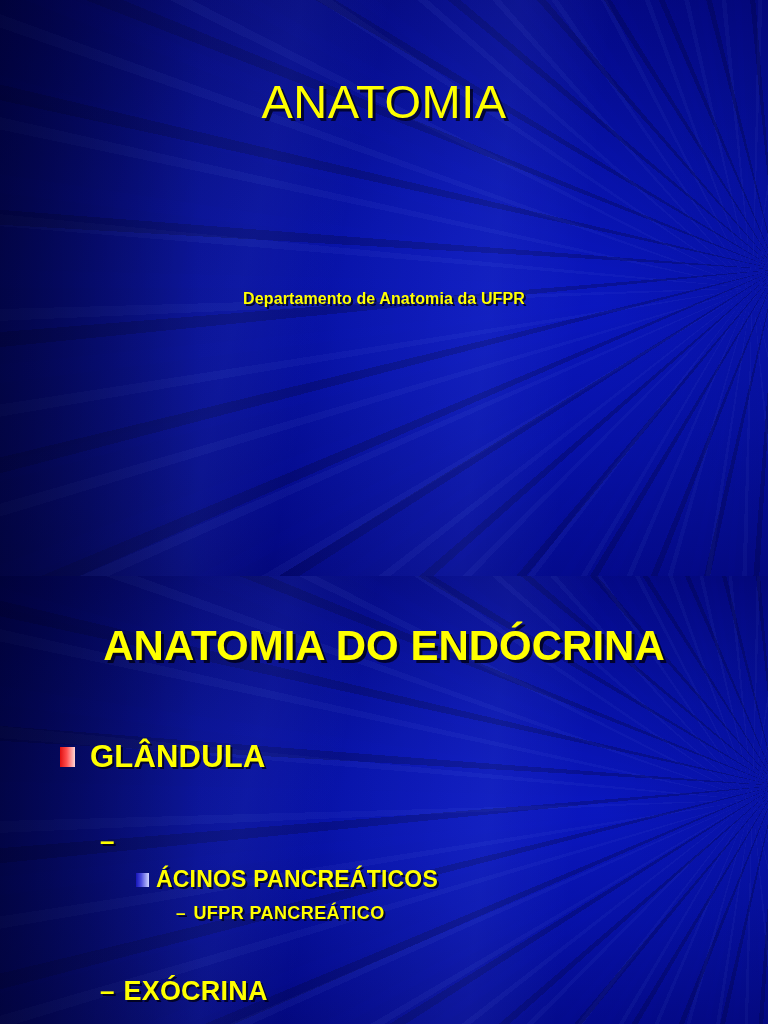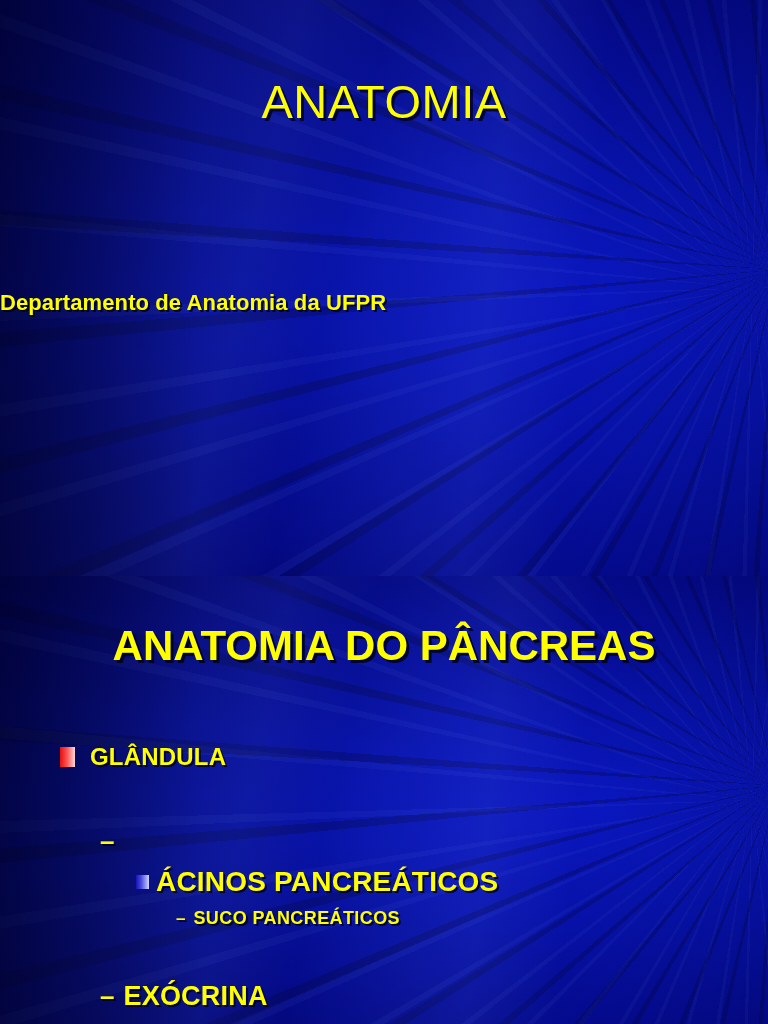--- a/index.html
+++ b/index.html
@@ -72,23 +72,23 @@
     color:#ffff00;
     font-size:47px;
     line-height:1.28;
     font-weight:400;
     letter-spacing:.5px;
     text-shadow:3px 3px 0 rgba(0,0,20,.75);
     white-space:nowrap;
   }
   .subtitle {
     position:absolute; left:0; top:290px; width:768px;
-    text-align:left;
+    text-align:center;
     color:#ffff00;
-    font-size:22px;
+    font-size:16px;
     font-weight:bold;
     letter-spacing:.1px;
     text-shadow:2px 2px 0 rgba(0,0,20,.8);
   }
 
   
   #slide2 { top:576px; height:448px; }
   .slide2-title {
     position:absolute; left:0; top:46px; width:768px;
     text-align:center;
@@ -107,21 +107,21 @@
     padding-left:60px;
     height:42px;
   }
   .bullet-sq-red {
     width:15px; height:20px;
     background:linear-gradient(90deg,#e21010 0%,#ff5050 45%,#ffd6d6 100%);
     margin-right:15px;
     flex:0 0 auto;
   }
   .lvl1-text {
-    color:#ffff00; font-size:24px; font-weight:bold;
+    color:#ffff00; font-size:31px; font-weight:bold;
     letter-spacing:.2px;
     text-shadow:2px 2px 0 rgba(0,0,20,.8);
   }
 
   .lvl2 {
     display:flex; align-items:baseline;
     padding-left:100px;
     margin-top:48px;
   }
   .dash { color:#ffff00; font-size:26px; font-weight:bold;
@@ -137,21 +137,21 @@
     padding-left:136px;
     margin-top:9px;
   }
   .bullet-sq-blue {
     width:13px; height:14px;
     background:linear-gradient(90deg,#1515b8 0%,#4a4ae0 40%,#cfd4ff 100%);
     margin-right:7px;
     flex:0 0 auto;
   }
   .lvl3-text {
-    color:#ffff00; font-size:28px; font-weight:bold;
+    color:#ffff00; font-size:23px; font-weight:bold;
     letter-spacing:.2px;
     text-shadow:2px 2px 0 rgba(0,0,20,.8);
   }
 
   .lvl4 {
     display:flex; align-items:baseline;
     padding-left:176px;
     margin-top:10px;
   }
   .dash4 { color:#ffff00; font-size:17px; font-weight:bold;
@@ -183,41 +183,41 @@
     <div class="subtitle">Departamento de Anatomia da UFPR</div>
   </section>
 
   <section class="slide" id="slide2">
     <div class="bg-base"></div>
     <div class="bg-rays"></div>
     <div class="bg-rays2"></div>
     <div class="bg-sheen"></div>
     <div class="bg-vig"></div>
 
-    <div class="slide2-title">ANATOMIA DO PÂNCREAS</div>
+    <div class="slide2-title">ANATOMIA DO ENDÓCRINA</div>
 
     <div class="bullets">
 
       <div class="lvl1">
         <span class="bullet-sq-red"></span>
         <span class="lvl1-text">GLÂNDULA</span>
       </div>
 
       <div class="lvl2">
         <span class="dash">–</span>
       </div>
 
       <div class="lvl3">
         <span class="bullet-sq-blue"></span>
         <span class="lvl3-text">ÁCINOS PANCREÁTICOS</span>
       </div>
 
       <div class="lvl4">
         <span class="dash4">–</span>
-        <span class="lvl4-text">SUCO PANCREÁTICOS</span>
+        <span class="lvl4-text">UFPR PANCREÁTICO</span>
       </div>
 
       <div class="lvl2 endo">
         <span class="dash">–</span>
         <span class="lvl2-text">EXÓCRINA</span>
       </div>
 
     </div>
   </section>
 

